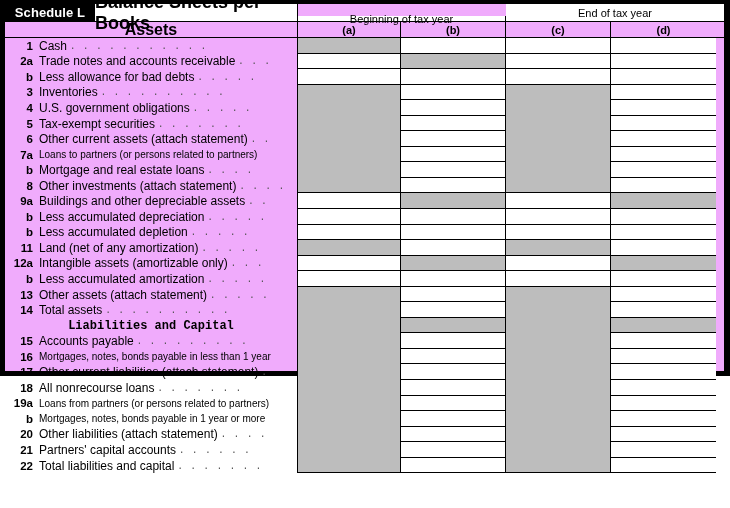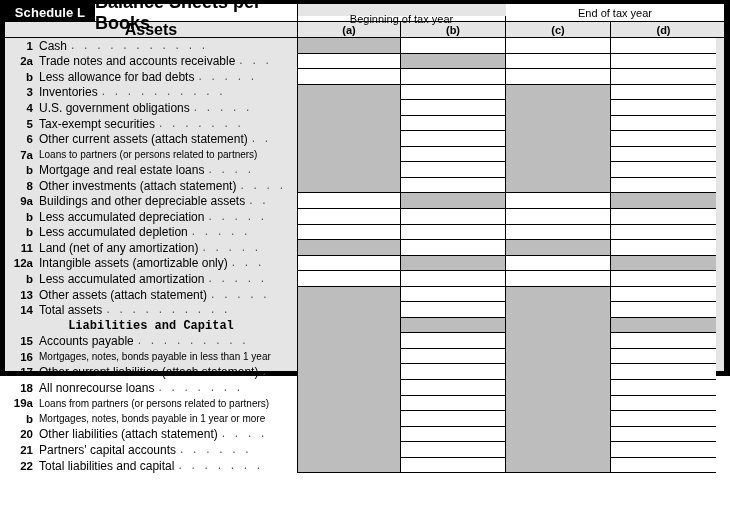--- a/index.html
+++ b/index.html
@@ -10,21 +10,21 @@
   body {
     width: 730px; height: 508px;
     font-family: "Liberation Sans", sans-serif;
     color: #000;
     overflow: hidden;
   }
 
   #form {
     position: relative;
     width: 730px; height: 376px;
-    background: #e5e5e5;
+    background: #f0abfc;
     border-left: 5px solid #000;
     border-right: 6px solid #000;
     border-top: 4px solid #000;
     border-bottom: 5px solid #000;
   }
 
   
   .titlebar {
     position: relative;
     height: 18px;

